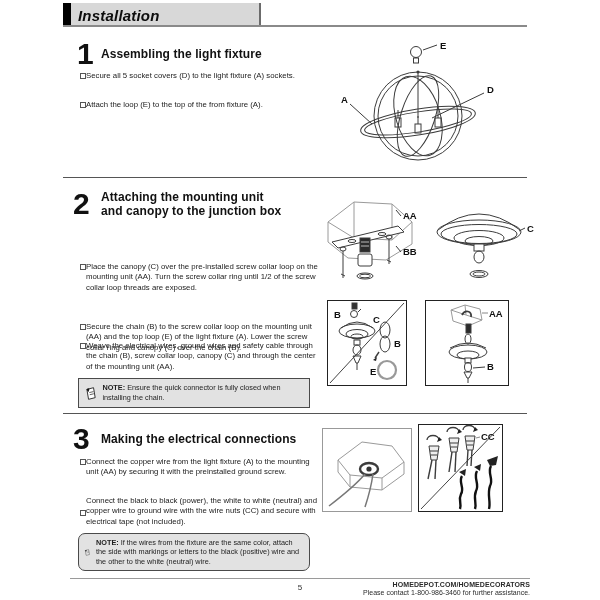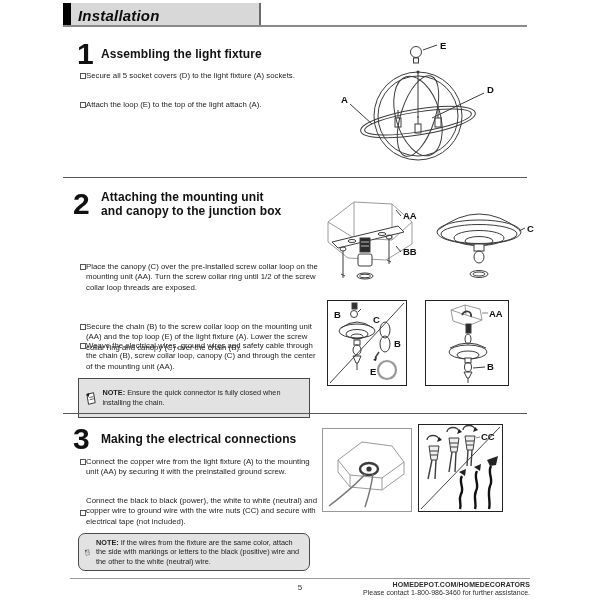--- a/index.html
+++ b/index.html
@@ -55,21 +55,21 @@
 
   <div class="abs sec-num" style="left:77px; top:39px;">1</div>
   <div class="abs sec-title" style="left:101px; top:47px; width:220px;">Assembling the light fixture</div>
 
   <div class="abs step" style="left:80px; top:71px;">
     <span class="checkbox"></span>
     <span class="step-text">Secure all 5 socket covers (D) to the light fixture (A) sockets.</span>
   </div>
   <div class="abs step" style="left:80px; top:100px;">
     <span class="checkbox"></span>
-    <span class="step-text">Attach the loop (E) to the top of the light attach (A).</span>
+    <span class="step-text">Attach the loop (E) to the top of the from fixture (A).</span>
   </div>
 
   <svg class="abs" style="left:336px; top:36px;" width="185" height="138" viewBox="0 0 185 138">
     <g class="sketch">
       <circle cx="82" cy="80" r="44"></circle>
       <circle cx="82" cy="80" r="40"></circle>
       <ellipse cx="82" cy="80" rx="17" ry="42" transform="rotate(18 82 80)"></ellipse>
       <ellipse cx="82" cy="80" rx="22" ry="41" transform="rotate(-17 82 80)"></ellipse>
       <ellipse cx="82" cy="86" rx="58" ry="13" transform="rotate(-9 82 86)"></ellipse>
       <ellipse cx="82" cy="86" rx="54" ry="10" transform="rotate(-9 82 86)"></ellipse>
@@ -103,21 +103,21 @@
   </div>
   <div class="abs step" style="left:80px; top:301px;margin-top:21px;">
     <span class="checkbox"></span>
     <span class="step-text">Secure the chain (B) to the screw collar loop on the mounting unit (AA) and the top loop (E) of the light fixture (A). Lower the screw collar ring and canopy (C) over the chain (B).</span>
   </div>
   <div class="abs step" style="left:80px; top:341px;">
     <span class="checkbox"></span>
     <span class="step-text">Weave the electrical wires, ground wires and safety cable through the chain (B), screw collar loop, canopy (C) and through the center of the mounting unit (AA).</span>
   </div>
 
-  <div class="abs note-box" style="left:78px; top:378px; width:232px; height:40px;">
+  <div class="abs note-box" style="left:78px; top:378px; width:232px; height:30px;">
     <svg width="15" height="17" viewBox="0 0 15 17">
       <g fill="#fff" stroke="#111" stroke-width="1">
         <path d="M3.5,3.5 L11.5,1.5 L13.5,13.5 L5.5,15.5 Z"></path>
         <path d="M3.5,3.5 L6,2.9 L5.2,6 Z" fill="#111"></path>
       </g>
       <g stroke="#111" stroke-width="0.8">
         <line x1="6.4" y1="7.4" x2="11.4" y2="6.2"></line>
         <line x1="6.9" y1="10" x2="11.9" y2="8.8"></line>
       </g>
     </svg>

